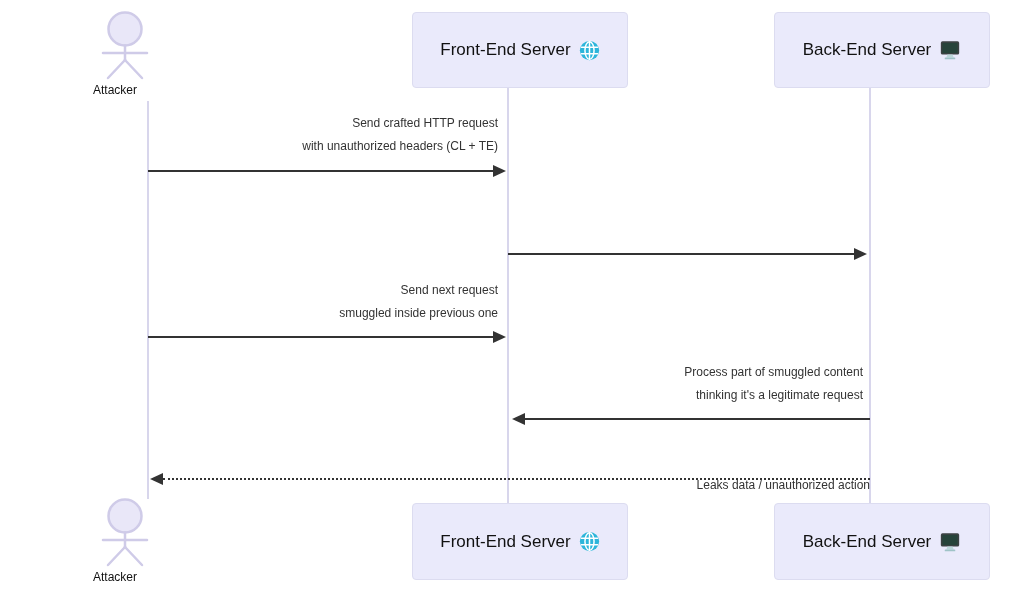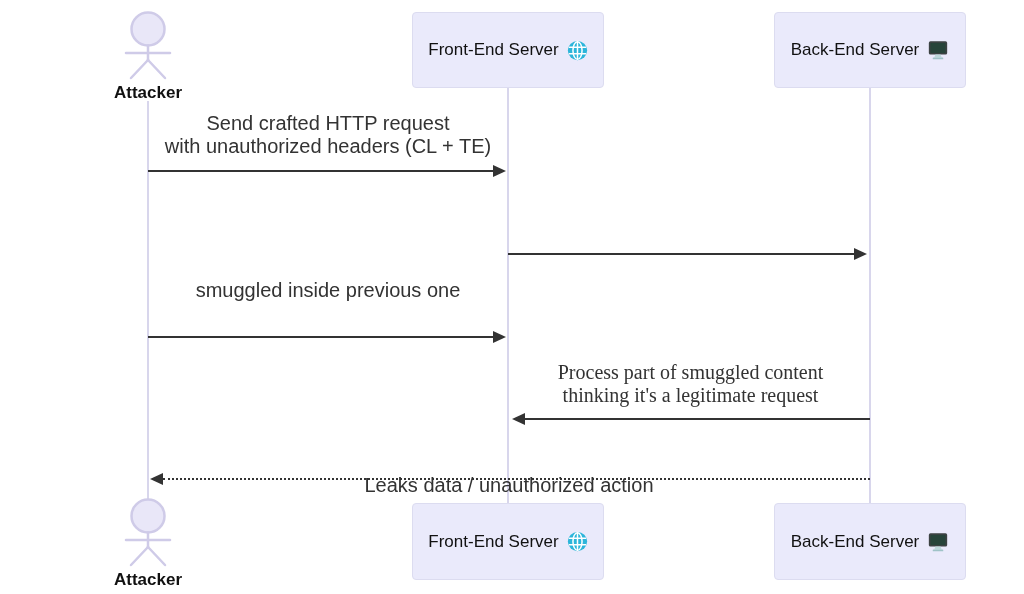--- a/index.html
+++ b/index.html
@@ -7,34 +7,34 @@
     --lifeline:#d8d6ec; --arrow:#333333; --text:#333333; --label:#111111;
   }
   * { margin:0; padding:0; box-sizing:border-box; }
   body { background:#ffffff; }
   .canvas {
     position:relative; width:1024px; height:594px; background:#ffffff;
     font-family:"Liberation Sans", sans-serif; overflow:hidden;
   }
   .lifeline { position:absolute; width:2px; background:var(--lifeline); }
   .pbox {
-    position:absolute; width:192px; height:76px; background:var(--box-fill);
+    position:absolute; width:216px; height:76px; background:var(--box-fill);
     border:1px solid var(--box-border); border-radius:4px;
     display:flex; align-items:center; justify-content:center; gap:8px;
     font-size:17px; color:var(--label);
   }
   .actor {
     position:absolute; width:110px; display:flex; flex-direction:column;
-    align-items:center; color:var(--label); font-size:17px;font-weight:bold;
+    align-items:flex-start; color:var(--label); font-size:12px;
   }
   .stick { display:block; }
   .stick circle { fill:var(--actor-fill); stroke:var(--actor-stroke); stroke-width:2.5; }
   .stick line { stroke:var(--actor-stroke); stroke-width:2.5; stroke-linecap:round; }
   .actor-label { margin-top:3px; }
-  .msg-text { position:absolute; text-align:center; font-size:20px; color:var(--text); line-height:23px; }
+  .msg-text { position:absolute; text-align:right; font-size:12px; color:var(--text); line-height:23px; }
   .shaft { position:absolute; height:0; border-top:2px solid var(--arrow); }
   .shaft.dotted { border-top-style:dotted; }
   .head { position:absolute; width:0; height:0; border-top:6px solid transparent; border-bottom:6px solid transparent; }
   .head.right { border-left:13px solid var(--arrow); }
   .head.left  { border-right:13px solid var(--arrow); }
   .icon { flex:0 0 auto; display:block; }
 </style>
 </head>
 <body>
 
@@ -81,26 +81,27 @@
     <div>Send crafted HTTP request</div>
     <div>with unauthorized headers (CL + TE)</div>
   </div>
   <div class="shaft" style="left:148px; top:170px; width:346px;"></div>
   <div class="head right" style="left:493px; top:165px;"></div>
 
   <div class="shaft" style="left:508px; top:253px; width:347px;"></div>
   <div class="head right" style="left:854px; top:248px;"></div>
 
   <div class="msg-text" style="left:158px; top:279px; width:340px;">
+    <div>Send next request</div>
     <div>smuggled inside previous one</div>
   </div>
   <div class="shaft" style="left:148px; top:336px; width:346px;"></div>
   <div class="head right" style="left:493px; top:331px;"></div>
 
-  <div class="msg-text" style="left:518px; top:361px; width:345px;font-family:Liberation Serif, serif;">
+  <div class="msg-text" style="left:518px; top:361px; width:345px;">
     <div>Process part of smuggled content</div>
     <div>thinking it's a legitimate request</div>
   </div>
   <div class="shaft" style="left:524px; top:418px; width:346px;"></div>
   <div class="head left" style="left:512px; top:413px;"></div>
 
   <div class="msg-text" style="left:148px; top:445px; width:722px;margin-top:29px;">
     <div>Leaks data / unauthorized action</div>
   </div>
   <div class="shaft dotted" style="left:163px; top:478px; width:707px;"></div>

